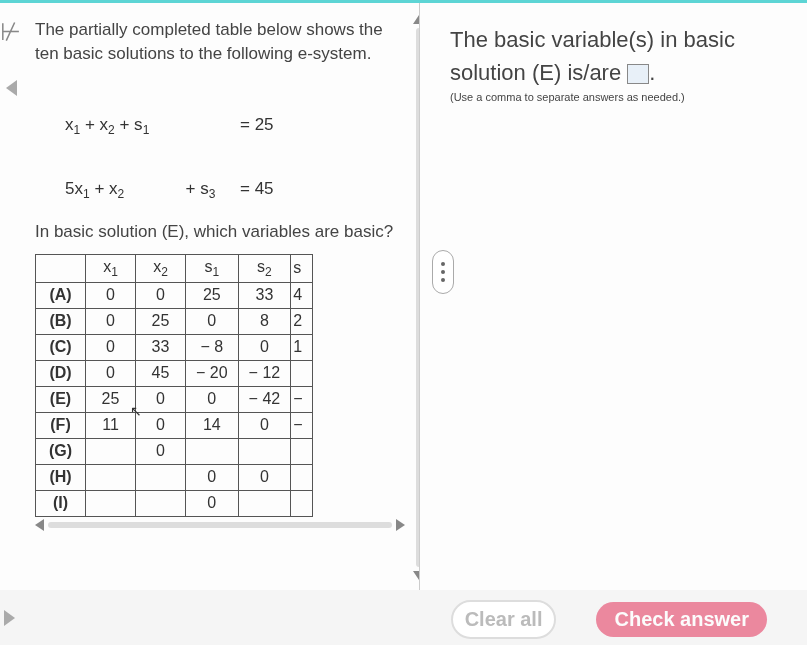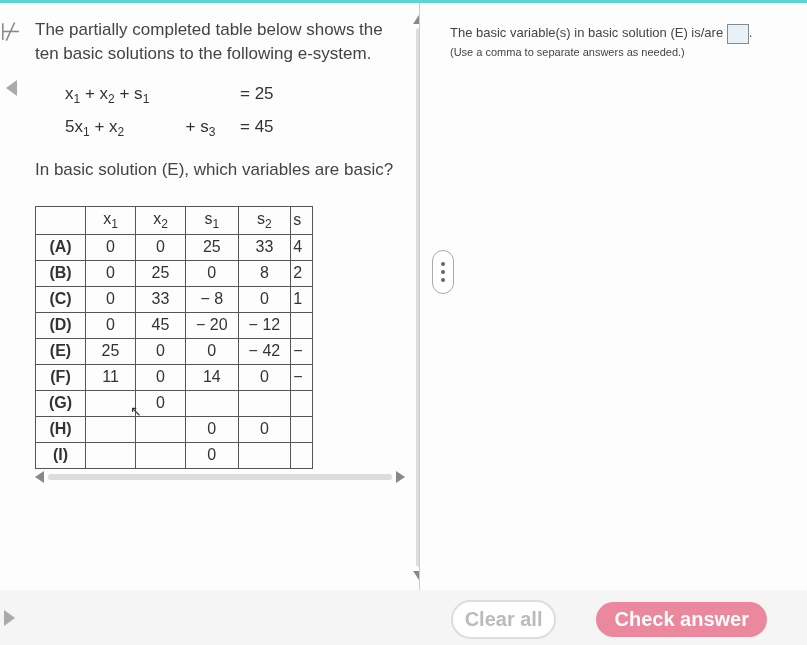--- a/index.html
+++ b/index.html
@@ -40,27 +40,27 @@
     .equations {
       padding-left: 30px;
       margin-bottom: 14px;
       font-size: 17px;
       line-height: 1.9;
     }
     .eq-row {
       display: flex;
       align-items: baseline;
     }
-    .eq-left { width: 175px; }
+    .eq-left { width: 175px; margin-top: 31px; }
     .eq-right { }
     .sub { font-size: 12px; vertical-align: sub; }
     .question-text {
       font-size: 17px;
       line-height: 1.4;
-      margin-bottom: 24px;
+      margin-bottom: 10px;
       color: #444;
     }
     .table-wrap {
       overflow: hidden;
       width: 372px;
     }
     table {
       border-collapse: collapse;
       font-size: 16px;
     }
@@ -74,21 +74,21 @@
     th { font-weight: normal; }
     td.rowlabel { font-weight: bold; text-align: center; width: 48px; }
     .cursor {
       position: absolute;
       left: 130px;
       top: 400px;
       font-size: 14px;
       pointer-events: none;
     }
     .answer-text {
-      font-size: 13px;
+      font-size: 22px;
       line-height: 1.5;
       color: #444;
     }
     .answer-box {
       display: inline-block;
       width: 22px;
       height: 20px;
       border: 1px solid #888;
       background: #e8f0f8;
       vertical-align: middle;

